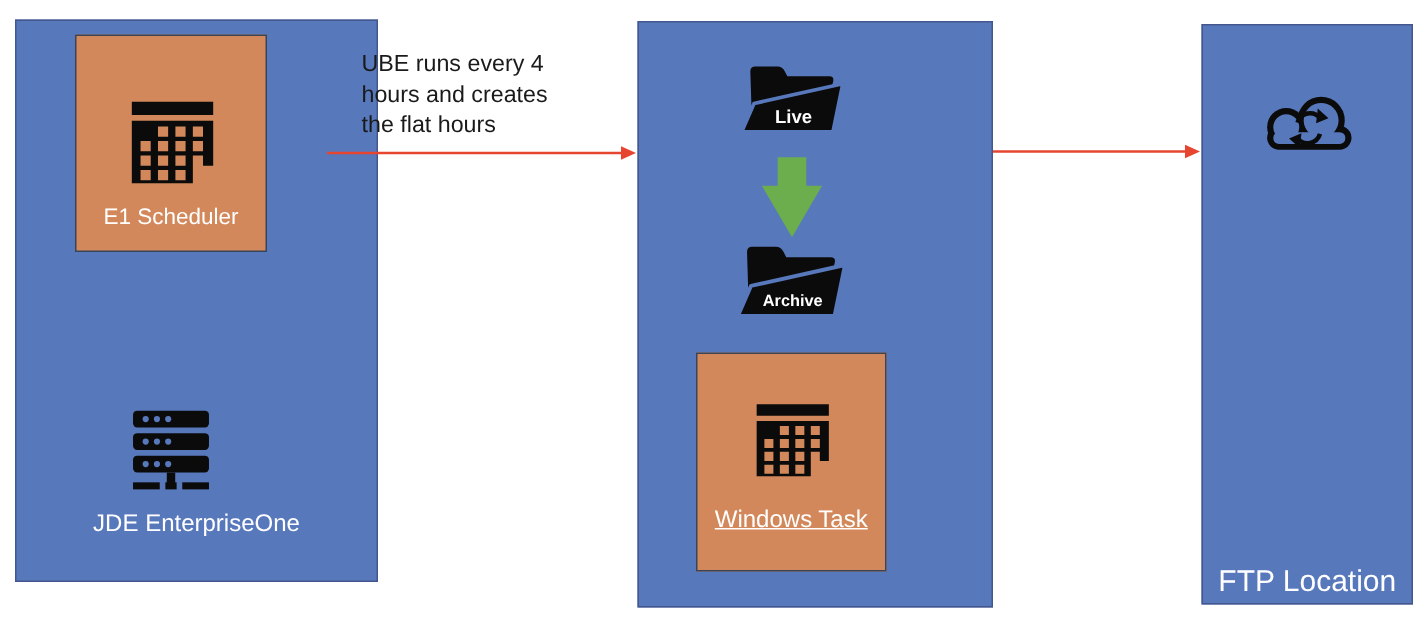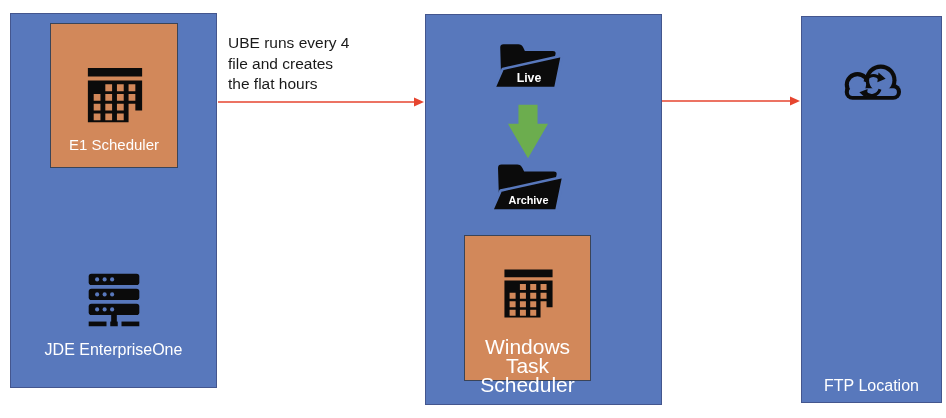--- a/index.html
+++ b/index.html
@@ -7,43 +7,43 @@
     position:relative;width:946px;height:418px;background:#ffffff;overflow:hidden;
     font-family:"Liberation Sans",sans-serif;
   }
   
   .bigbox{
     position:absolute;
     background:var(--box-fill,#5878BC);
     border:1.5px solid var(--box-border,#44568E);
     box-sizing:border-box;
   }
-  .jde  {left:10px;  top:13px; width:207px; height:375px;}
+  .jde  {left:10px;  top:13px; width:242px; height:375px;}
   .files{left:425px; top:14px; width:237px; height:391px;}
   .ftp  {left:801px; top:16px; width:141px; height:387px;}
 
   
   .panel{
     position:absolute;
     background:var(--panel-fill,#D2885A);
     border:1px solid var(--panel-border,#3A4458);
     box-sizing:border-box;
   }
   .e1 {left:39px; top:9px;   width:128px; height:145px;}
   .wts{left:38px; top:220px; width:127px; height:146px;}
 
   .panel-label,.box-label{
     position:absolute;left:0;right:0;text-align:center;
     color:var(--label-text,#FFFFFF);
   }
   .panel-label span,.box-label span{display:block;}
   .e1 .panel-label {top:112px;font-size:15px;}
-  .wts .panel-label{top:101px;font-size:21px;line-height:19px;}
+  .wts .panel-label{top:101px;font-size:16px;line-height:19px;text-decoration:underline;}
   .jde-label{top:326px;font-size:16px;line-height:20px;}
-  .ftp-label{top:360px;font-size:16px;}
+  .ftp-label{top:360px;font-size:20px;}
 
   
   .ink{fill:var(--icon-black,#0B0B0B);}
   .hole{fill:var(--box-fill,#5878BC);}
   .gapstroke{stroke:var(--box-fill,#5878BC);}
   .greenfill{fill:var(--green-arrow,#6CAD4E);}
   .redline{stroke:var(--red-arrow,#E6452F);stroke-width:1.6;}
   .redhead{fill:var(--red-arrow,#E6452F);}
   svg{position:absolute;display:block;}
 
@@ -63,21 +63,21 @@
   }
   .t-live{font-size:15px;}
   .t-arch{font-size:12.5px;}
 
   
   .annotation{
     position:absolute;left:228px;top:33px;width:170px;
     color:var(--annotation-text,#1A1A1A);
     font-size:15.5px;line-height:20.5px;
   }
-  .annotation span{display:block;}
+  .annotation span{display:block;margin-left:13px;}
 </style>
 </head>
 <body>
 
 <div class="stage">
 
   <section class="bigbox jde">
     <div class="panel e1">
       <svg class="cal-e1" viewBox="0 0 64 64">
         <path class="ink" fill-rule="evenodd" d="M4 4H60V13H4Z
@@ -109,21 +109,21 @@
       <rect class="ink" x="40" y="55" width="19" height="5"></rect>
     </svg>
 
     <div class="box-label jde-label">
       <span>JDE EnterpriseOne</span>
     </div>
   </section>
 
   <div class="annotation">
     <span>UBE runs every 4</span>
-    <span>file and creates</span>
+    <span>hours and creates</span>
     <span>the flat hours</span>
   </div>
 
   <svg class="a1" viewBox="0 0 206 14">
     <line class="redline" x1="0" y1="7" x2="196" y2="7"></line>
     <polygon class="redhead" points="196,2.5 206,7 196,11.5"></polygon>
   </svg>
   <svg class="a2" viewBox="0 0 167 14">
     <line class="redline" x1="0" y1="7" x2="157" y2="7"></line>
     <polygon class="redhead" points="157,2.5 167,7 157,11.5"></polygon>
@@ -150,21 +150,20 @@
       <svg class="cal-wts" viewBox="0 0 64 64">
         <path class="ink" fill-rule="evenodd" d="M4 4H60V13H4Z
           M4 17H60V48H46V60H4Z
           M22 21h7v7h-7Z M34 21h7v7h-7Z M46 21h7v7h-7Z
           M10 31h7v7h-7Z M22 31h7v7h-7Z M34 31h7v7h-7Z M46 31h7v7h-7Z
           M10 41h7v7h-7Z M22 41h7v7h-7Z M34 41h7v7h-7Z M46 41h7v7h-7Z
           M10 51h7v7h-7Z M22 51h7v7h-7Z M34 51h7v7h-7Z"></path>
       </svg>
       <div class="panel-label">
         <span>Windows Task</span>
-        <span>Scheduler</span>
       </div>
     </div>
   </section>
 
   <section class="bigbox ftp">
     <svg class="cloud" viewBox="0 0 100 68">
 
       <circle class="ink" cx="30" cy="41" r="17"></circle>
       <circle class="ink" cx="61" cy="35" r="21"></circle>
       <rect class="ink" x="13" y="40" width="75" height="21" rx="10.5"></rect>

